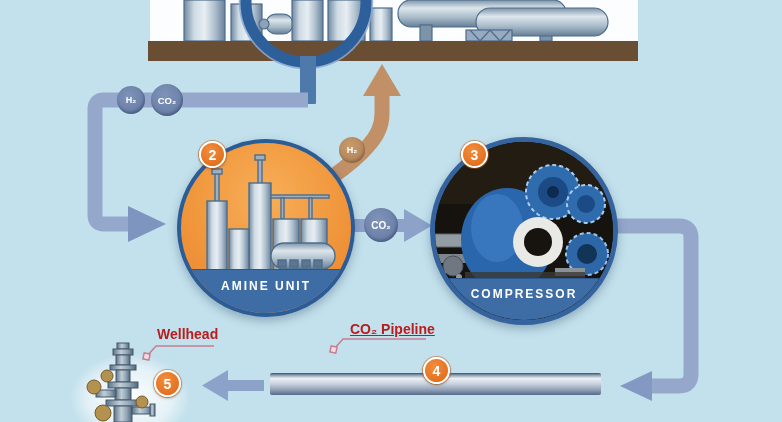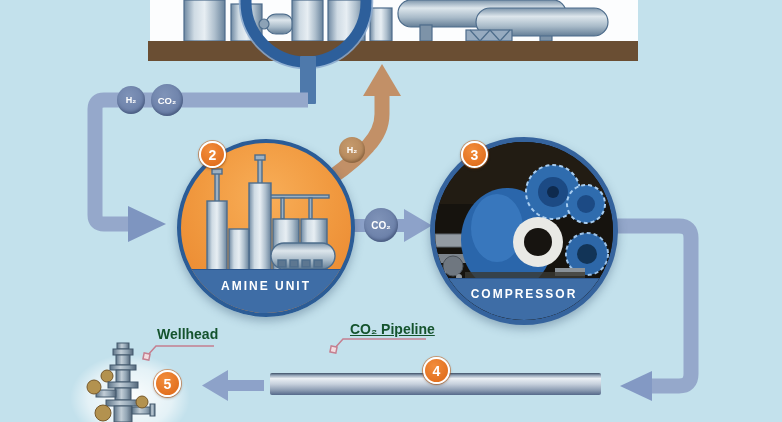--- a/index.html
+++ b/index.html
@@ -48,21 +48,21 @@
     background:radial-gradient(circle at 42% 35%, #7f93b8 0%, #687da6 80%);
     box-shadow:inset -1px -2px 3px rgba(35,50,85,.45);
   }
   .gas-badge.tan{background:radial-gradient(circle at 42% 35%, #c59a6c 0%, #b2855a 80%);
     box-shadow:inset -1px -2px 3px rgba(90,60,30,.45);}
   #gasH2Feed{left:117px;top:86px;width:28px;height:28px;font-size:9px;}
   #gasCO2Feed{left:151px;top:84px;width:32px;height:32px;font-size:9.5px;}
   #gasCO2Mid{left:364px;top:208px;width:34px;height:34px;font-size:10px;}
   #gasH2Return{left:339px;top:137px;width:26px;height:26px;font-size:9px;}
   .diagram-label{
-    position:absolute;z-index:5;color:#14532d;font-size:14px;font-weight:600;
+    position:absolute;z-index:5;color:#b91c1c;font-size:14px;font-weight:600;
   }
   #wellheadLabel{left:157px;top:326px;}
   #pipelineLabel{left:350px;top:321px;text-decoration:underline;}
 </style>
 </head>
 <body>
 
 <div id="stage">
 
   <svg id="baseSvg" width="782" height="422" viewBox="0 0 782 422">

